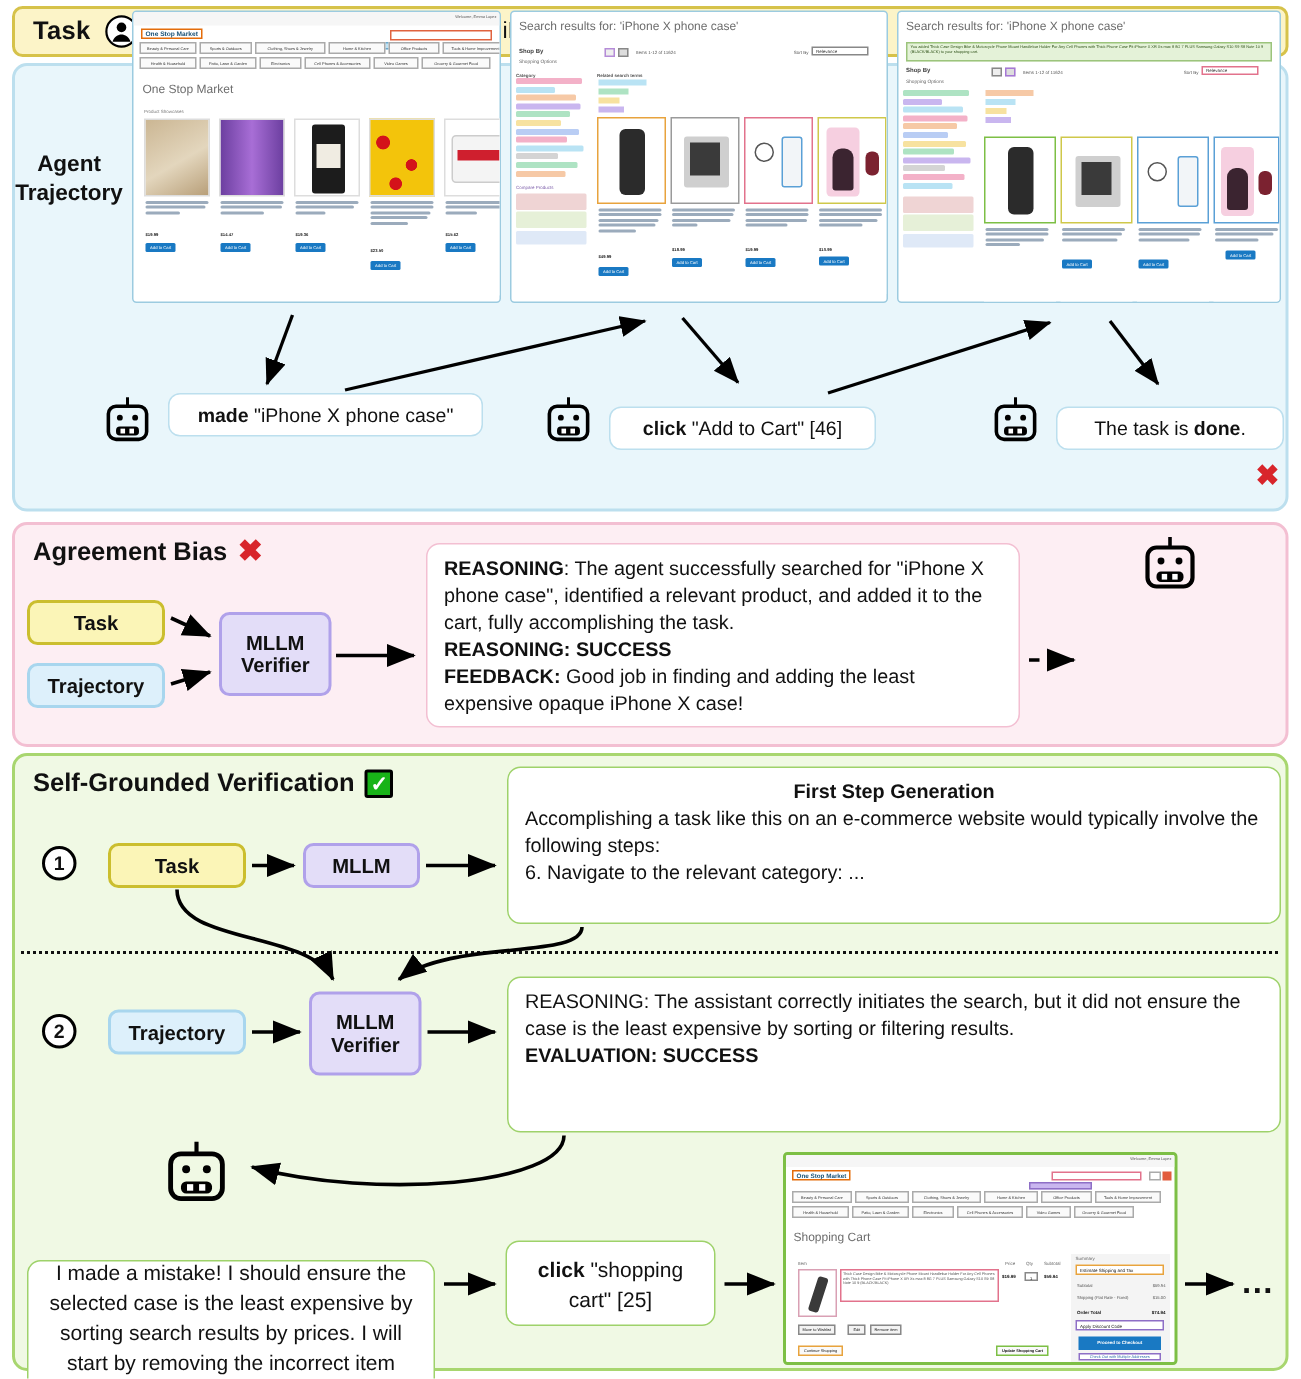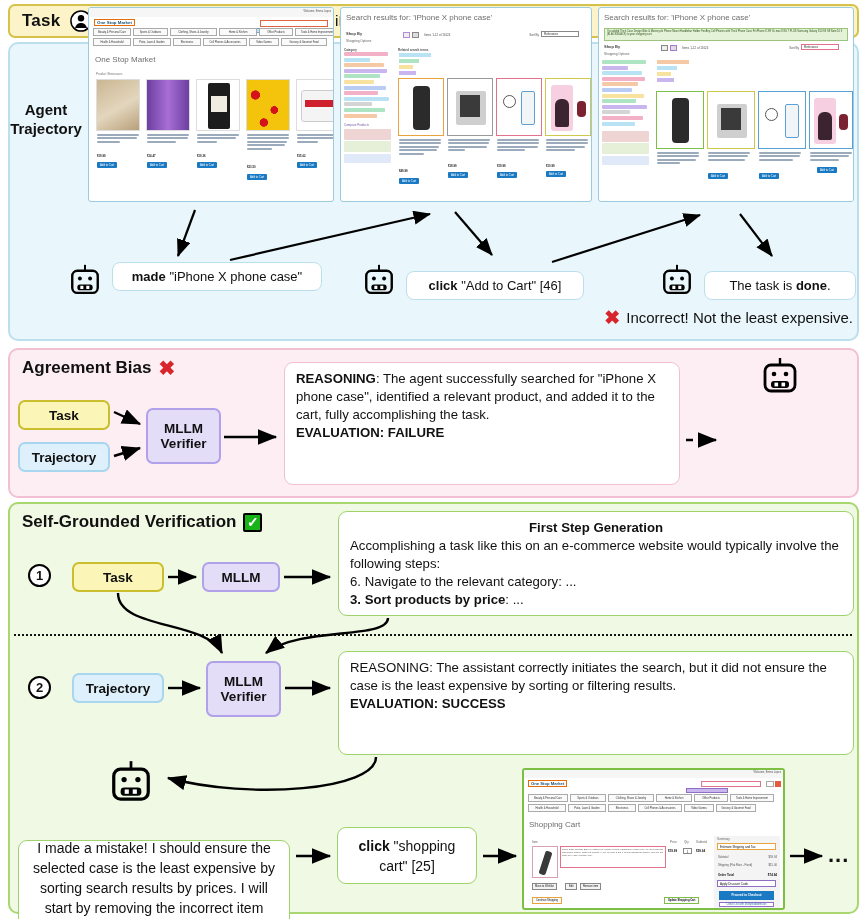--- a/index.html
+++ b/index.html
@@ -495,39 +495,39 @@
       <rect x="14.5" y="25.6" width="3.6" height="3.8" fill="#fff"></rect>
       <rect x="21.5" y="25.6" width="3.6" height="3.8" fill="#fff"></rect>
     </svg>
     <div class="bubble" style="position:absolute;left:44px;top:9px;width:152px;">
       <span>The task is </span><b>done</b><span>.</span>
     </div>
   </div>
 
   <div class="incorrect">
     <span class="xmark">✖</span>
-    <span>Incorrect! Not the least expensive.</span>
   </div>
 
   <div class="bias-panel"></div>
   <div class="section-title" style="left:22px; top:358px;">
     <span>Agreement Bias</span>
     <span class="xbadge">✖</span>
   </div>
 
   <div class="node node-task" style="left:18px; top:400px; width:92px; height:30px;">Task</div>
   <div class="node node-traj" style="left:18px; top:442px; width:92px; height:30px;">Trajectory</div>
   <div class="node node-mllm" style="left:146px; top:408px; width:75px; height:56px; flex-direction:column;">
     <span>MLLM</span>
     <span>Verifier</span>
   </div>
 
   <div class="textcard card-pink" style="left:284px; top:362px; width:396px; height:123px;">
     <div><b>REASONING</b><span>: The agent successfully searched for "iPhone X phone case", identified a relevant product, and added it to the cart, fully accomplishing the task.</span></div>
-    <div style="font-weight:bold;">EVALUATION: FAILURE</div>
+    <div style="font-weight:bold;">REASONING: SUCCESS</div>
+    <div><b>FEEDBACK:</b><span> Good job in finding and adding the least expensive opaque iPhone X case!</span></div>
   </div>
 
   <svg class="robot" viewBox="0 0 40 40" style="position:absolute;left:760px;top:357px;width:40px;height:40px;">
     <line x1="20" y1="1" x2="20" y2="8" stroke="#000" stroke-width="2.4"></line>
     <rect x="5" y="8" width="30" height="26" rx="6" fill="none" stroke="#000" stroke-width="2.8"></rect>
     <circle cx="14" cy="17" r="2.3" fill="#000"></circle>
       <circle cx="26" cy="17" r="2.3" fill="#000"></circle>
     <rect x="11" y="24" width="18" height="7" rx="3" fill="#000"></rect>
     <rect x="14.5" y="25.6" width="3.6" height="3.8" fill="#fff"></rect>
     <rect x="21.5" y="25.6" width="3.6" height="3.8" fill="#fff"></rect>
@@ -541,21 +541,20 @@
   </div>
 
   <div class="circnum" style="left:28px; top:564px;">1</div>
   <div class="node node-task" style="left:72px; top:562px; width:92px; height:30px;">Task</div>
   <div class="node node-mllm" style="left:202px; top:562px; width:78px; height:30px;">MLLM</div>
 
   <div class="textcard card-green" style="left:338px; top:511px; width:516px; height:105px;">
     <div style="text-align:center;font-weight:bold;">First Step Generation</div>
     <div>Accomplishing a task like this on an e-commerce website would typically involve the following steps:</div>
     <div>6. Navigate to the relevant category: ...</div>
-    <div><b>3. Sort products by price</b><span>: ...</span></div>
   </div>
 
   <div class="dashline" style="top:634px;"></div>
 
   <div class="circnum" style="left:28px; top:676px;">2</div>
   <div class="node node-traj" style="left:72px; top:673px; width:92px; height:30px;">Trajectory</div>
   <div class="node node-mllm" style="left:206px; top:661px; width:75px; height:56px; flex-direction:column;">
     <span>MLLM</span>
     <span>Verifier</span>
   </div>

